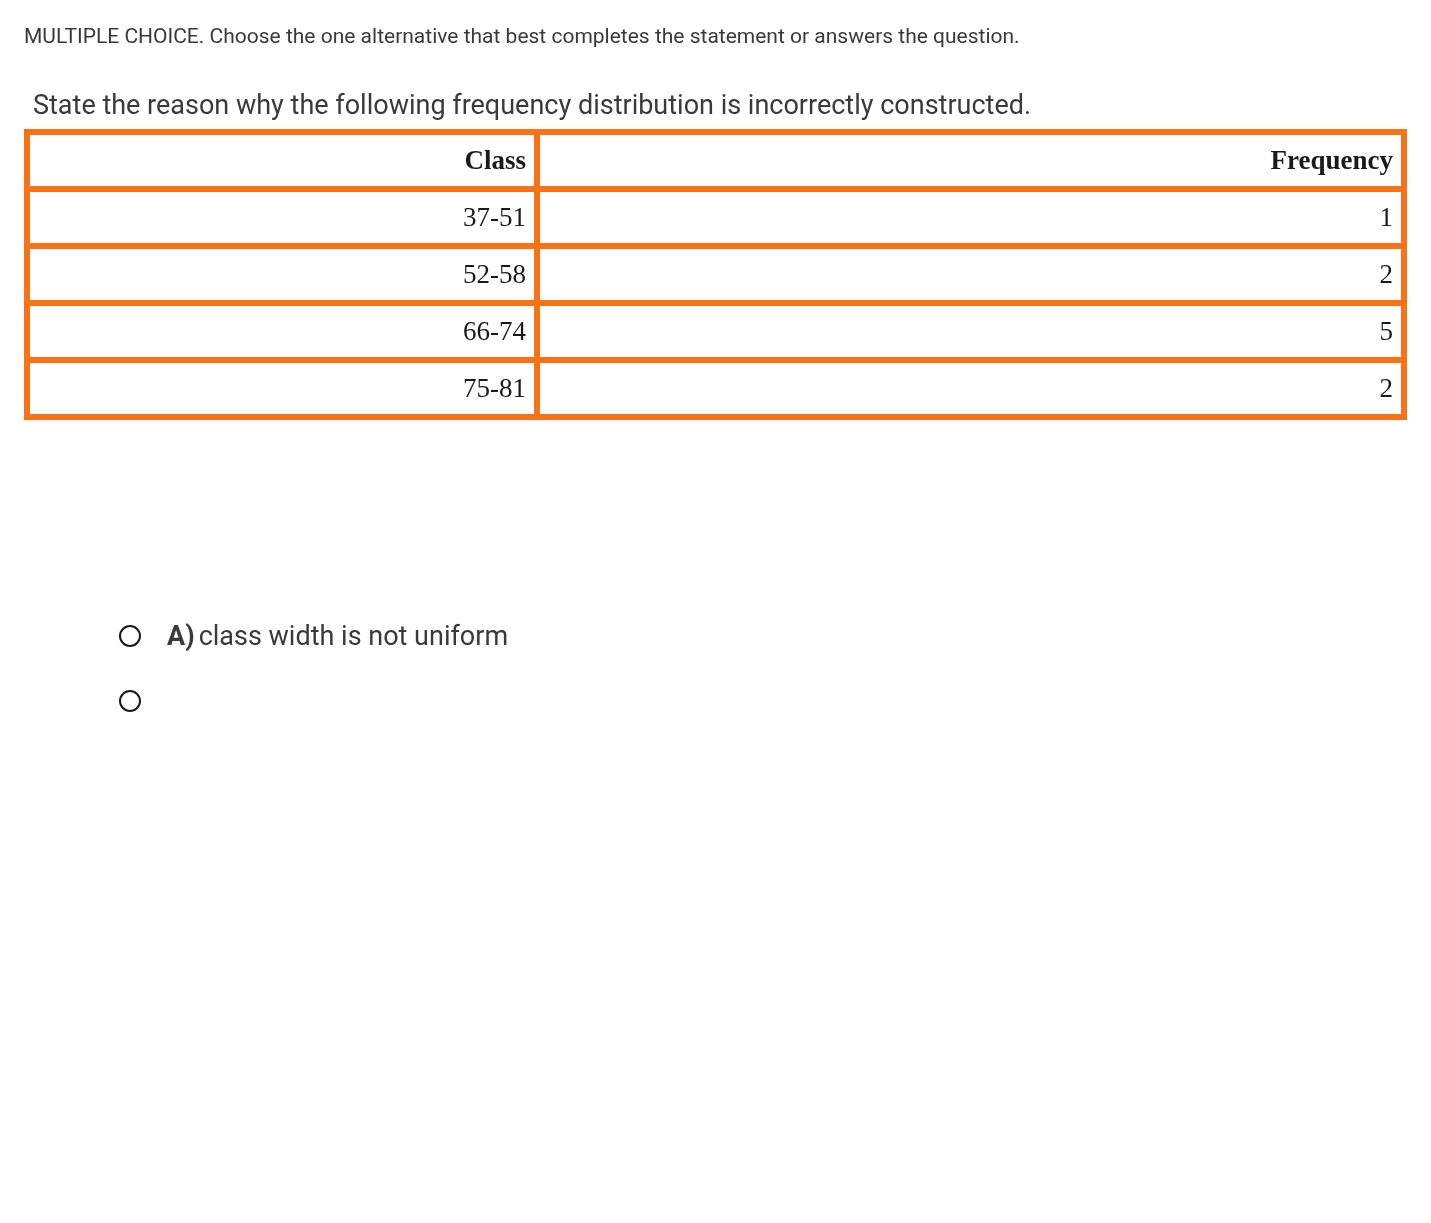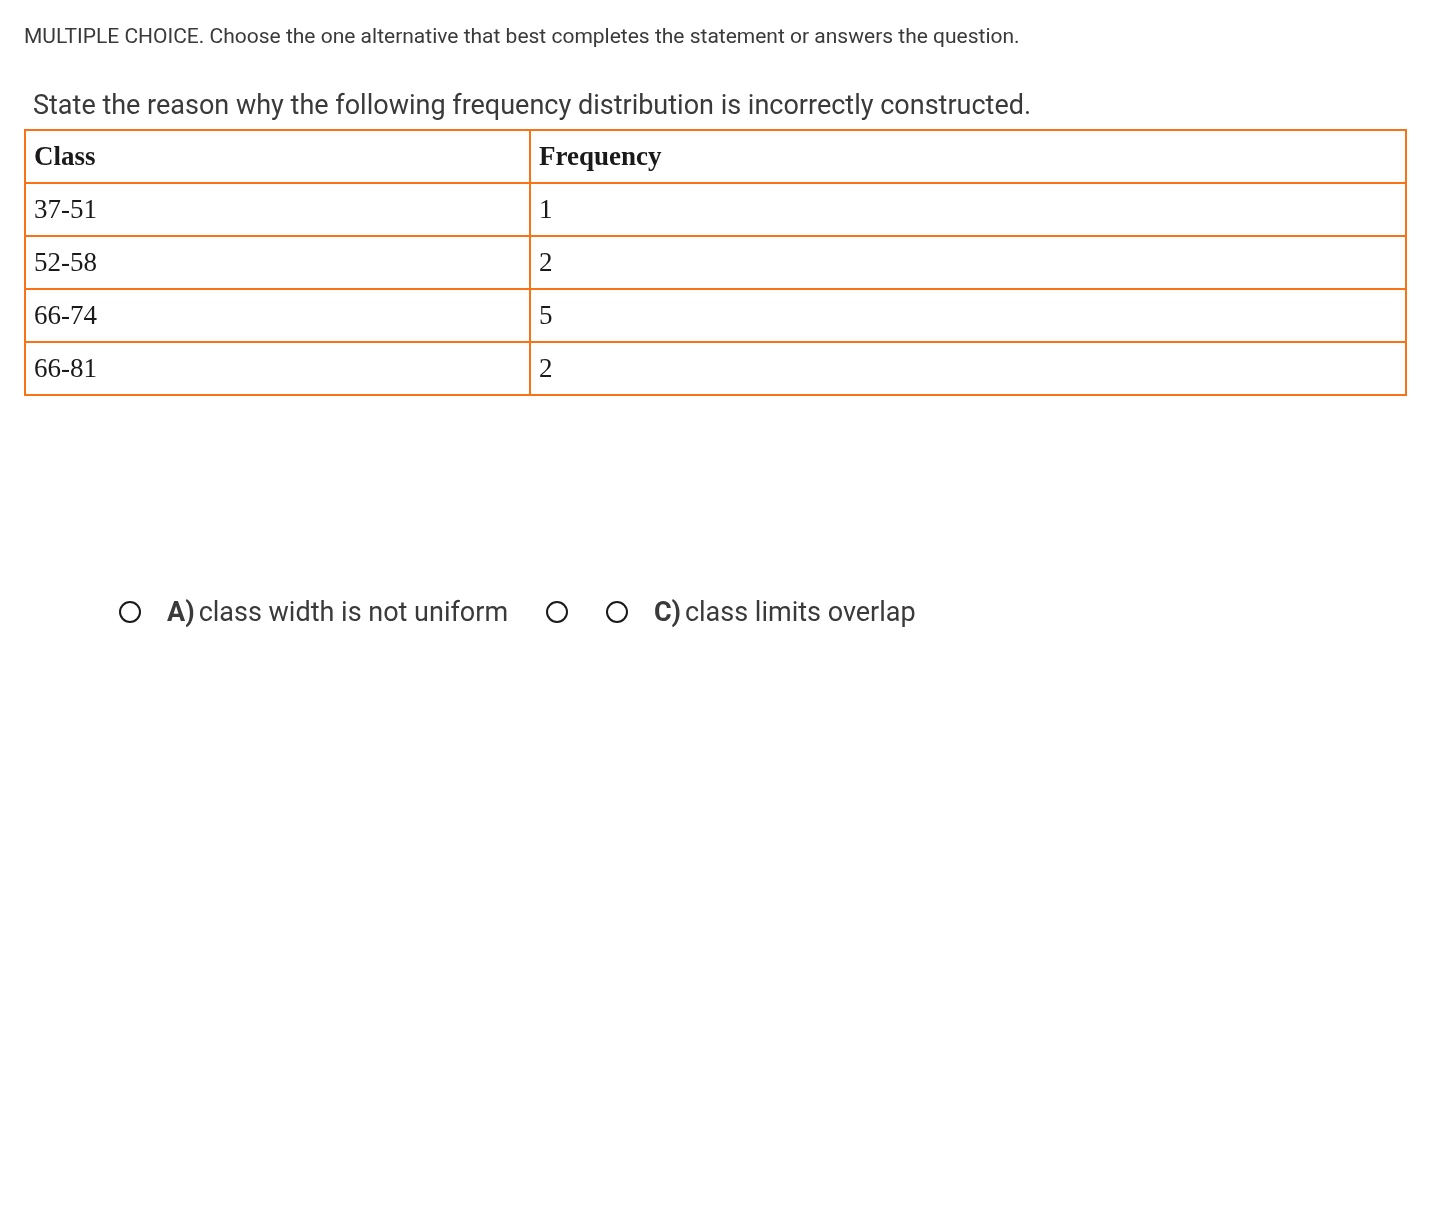--- a/index.html
+++ b/index.html
@@ -26,32 +26,32 @@
   }
   table.freq {
     border-collapse: collapse;
     width: 100%;
     font-family: "Times New Roman", Times, serif;
     font-size: 27px;
     color: #1a1a1a;
     margin-bottom: 200px;
   }
   table.freq th, table.freq td {
-    border: 2px solid #f97316;
-    text-align: left;
+    border: 6px solid #f97316;
+    text-align: right;
     padding: 10px 8px;
     font-weight: normal;
   }
   table.freq th {
     font-weight: bold;
   }
   .options {
     padding-left: 95px;
     display: flex;
-    flex-direction: row;
+    flex-direction: column;
     gap: 38px;
   }
   .option-row {
     display: flex;
     align-items: center;
     gap: 26px;
     font-size: 27px;
     color: #3a3a3a;
     cursor: pointer;
   }
@@ -90,35 +90,29 @@
     </tr>
     <tr>
       <td>52-58</td>
       <td>2</td>
     </tr>
     <tr>
       <td>66-74</td>
       <td>5</td>
     </tr>
     <tr>
-      <td>66-81</td>
+      <td>75-81</td>
       <td>2</td>
     </tr>
   </tbody>
 </table>
 
 <div class="options">
   <div class="option-row">
     <span class="radio"></span>
     <span>
       <span class="opt-label">A)</span><span>class width is not uniform</span>
     </span>
   </div>
   <div class="option-row">
     <span class="radio"></span>
   </div>
-  <div class="option-row">
-    <span class="radio"></span>
-    <span>
-      <span class="opt-label">C)</span><span>class limits overlap</span>
-    </span>
-  </div>
 </div>
 
 </body></html>

